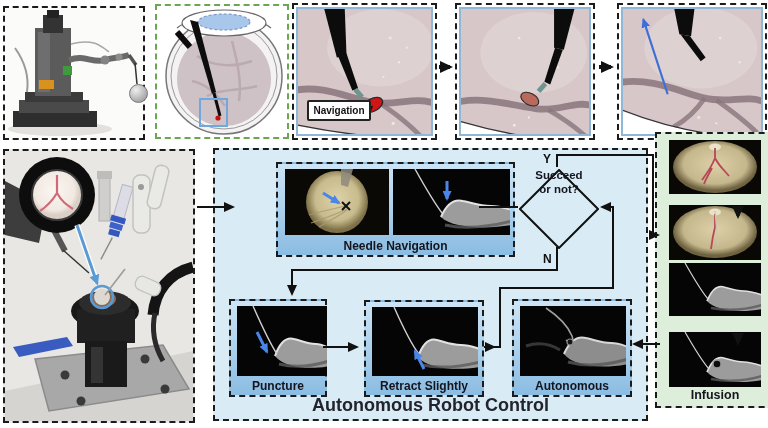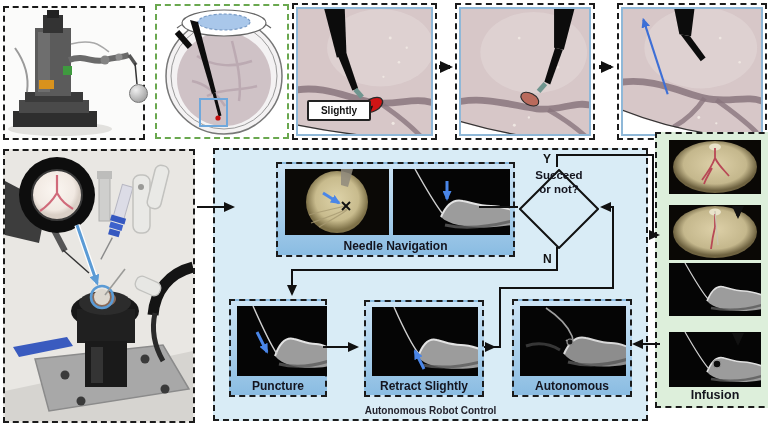--- a/index.html
+++ b/index.html
@@ -11,21 +11,21 @@
   .scope-inner svg{display:block;width:100%;height:100%;}
   .panel-svg svg{display:block;width:100%;height:100%;}
   .bluebox{border:2px dashed #1b1b1b;background:linear-gradient(180deg,#cde4f5 0%,#a9cfeb 55%,#8abce2 100%);}
   .boxlabel{position:absolute;left:0;right:0;bottom:2px;text-align:center;font-size:12px;font-weight:bold;color:#14141e;}
   .imgframe{position:absolute;overflow:hidden;background:#000;}
   .imgframe svg{display:block;width:100%;height:100%;}
   #flow-panel{background:#d9ecf6;}
   #infusion-panel{background:#ddefdb;}
   #diamond-text{position:absolute;inset:0;display:flex;flex-direction:column;justify-content:flex-start;align-items:center;font-size:11.5px;font-weight:bold;color:#14141e;line-height:1.2;}
   .yn{position:absolute;font-size:12px;font-weight:bold;color:#111;z-index:25;}
-  #arc-label{position:absolute;left:0;right:0;bottom:3px;text-align:center;font-size:10px;font-weight:bold;color:#23232d;}
+  #arc-label{position:absolute;left:0;right:0;bottom:3px;text-align:center;font-size:18px;font-weight:bold;color:#23232d;}
   #infusion-label{position:absolute;left:0;right:0;bottom:4px;text-align:center;font-size:12.5px;font-weight:bold;color:#14141e;}
   #occlusion-callout{position:absolute;left:9px;top:91px;width:60px;height:17px;background:#ffffff;border:2px solid #222;border-radius:2px;display:flex;align-items:center;justify-content:center;font-size:10px;font-weight:bold;color:#111;z-index:6;}
   #overlay{position:absolute;left:0;top:0;width:768px;height:428px;pointer-events:none;z-index:20;}
   #eye-sphere{width:19px;height:19px;border-radius:50%;background:radial-gradient(circle at 35% 30%,#efefef,#b9b9b9 55%,#8c8c8c);border:1px solid #777;z-index:30;}
 </style>
 </head>
 <body>
 
 <div id="fig">
 
@@ -90,21 +90,21 @@
         <path d="M -4,84 C 25,78 52,92 74,96 C 100,101 118,90 140,97" stroke="#8a767e" stroke-width="7" fill="none" opacity="0.85"></path>
         <path d="M 86,98 C 100,108 112,116 126,131" stroke="#8a767e" stroke-width="5" fill="none" opacity="0.8"></path>
         <path d="M -4,120 Q 35,128 70,131 L -4,131 Z" fill="#ffffff"></path>
         <path d="M -4,119 Q 35,127 72,131" stroke="#333" stroke-width="1.3" fill="none"></path>
         <polygon points="26,-4 48,-4 50,48 40,50" fill="#0c0c0c"></polygon>
         <polygon points="41,48 50,46 62,82 56,84" fill="#0c0c0c"></polygon>
         <line x1="59" y1="83" x2="66" y2="91" stroke="#6f958f" stroke-width="5"></line>
         <ellipse cx="77" cy="99" rx="11" ry="6.5" fill="#cf1515" stroke="#2a2a2a" stroke-width="1.3" transform="rotate(-28 77 99)"></ellipse>
         <polyline points="70,107 76,101" stroke="#111" stroke-width="2" fill="none" marker-end="url(#cal1)"></polyline>
       </svg>
-      <div id="occlusion-callout">Slightly</div>
+      <div id="occlusion-callout">Navigation</div>
     </div>
   </div>
 
   <div class="abs scope" id="scope2" style="left:455px;top:3px;width:140px;height:137px;">
     <div class="scope-inner">
       <svg viewBox="0 0 132 129" preserveAspectRatio="none">
         <rect x="0" y="0" width="132" height="129" fill="#d7c7c8"></rect>
         <ellipse cx="75" cy="45" rx="55" ry="42" fill="#e0d3d3" opacity="0.8"></ellipse>
         <circle cx="60" cy="30" r="1.4" fill="#efe7e2"></circle>
           <circle cx="100" cy="60" r="1.3" fill="#efe7e2"></circle>

